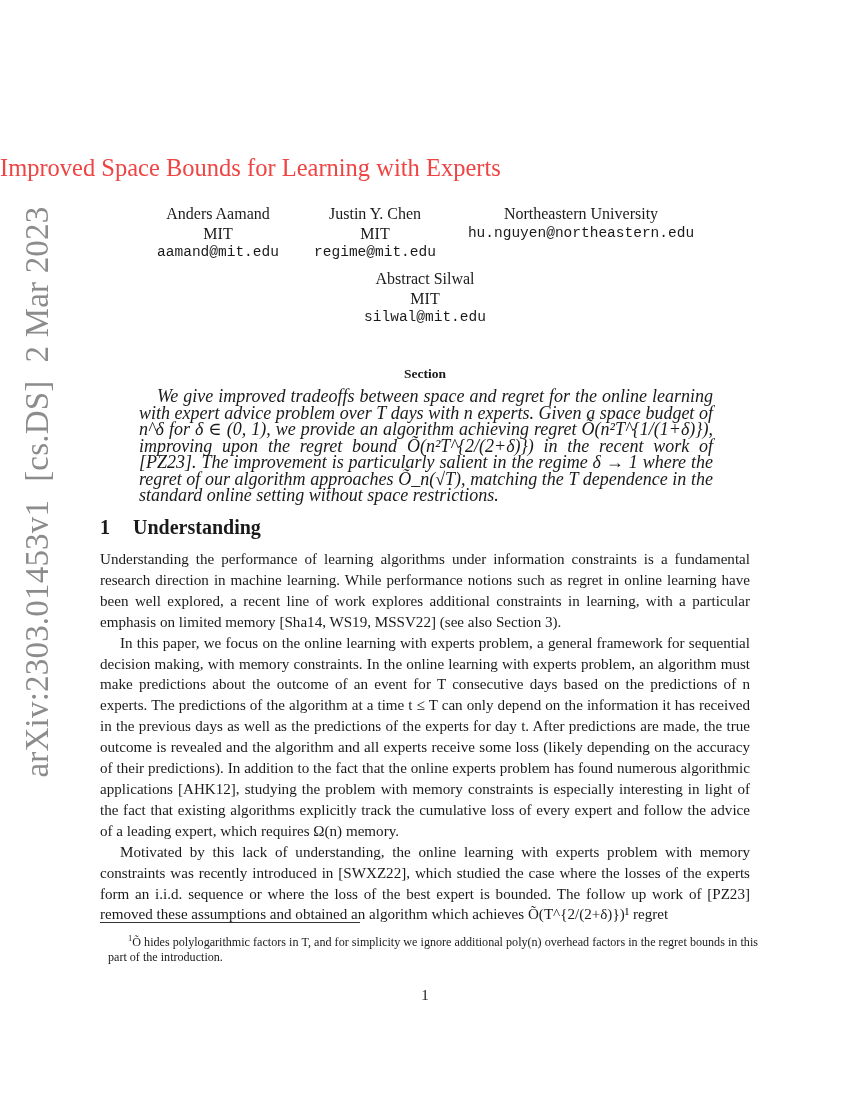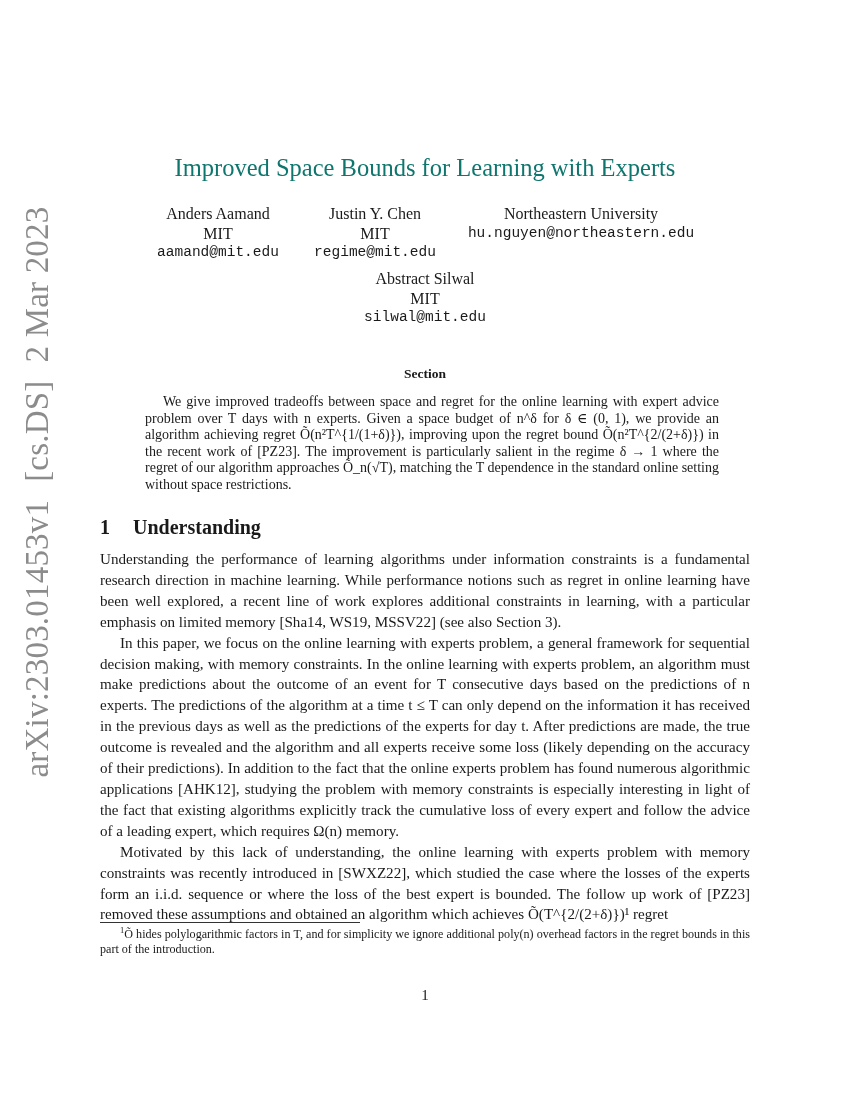--- a/index.html
+++ b/index.html
@@ -29,25 +29,24 @@
       letter-spacing: 0.2px;
     }
     .arxiv-stamp span { margin-right: 18px; }
     .arxiv-stamp span:last-child { margin-right: 0; }
 
     
     .title {
       position: absolute;
       left: 0; right: 0;
       top: 154px;
-      text-align: center;
       font-family: "Liberation Serif", "DejaVu Serif", serif;
       font-size: 24.5px;
       font-weight: normal;
-      color: #0f766e;
+      color: #ef4444;
       margin: 0;
     }
 
     
     .author {
       position: absolute;
       text-align: center;
       font-family: "Liberation Serif", "DejaVu Serif", serif;
       font-size: 16px;
       line-height: 19.5px;
@@ -72,25 +71,26 @@
       font-weight: bold;
       font-size: 13.5px;
       margin: 0;
     }
     .abstract-body {
       position: absolute;
       left: 138px;
       width: 574px;
       top: 387px;
       font-family: "Liberation Serif", "DejaVu Serif", serif;
-      font-size: 14px;
+      font-size: 18px;
       line-height: 16.5px;
       text-align: justify;
       text-indent: 18px;
-      margin: 7px;
+      margin: 1px;
+      font-style: italic;
     }
 
     
     .section-heading {
       position: absolute;
       left: 100px;
       top: 516px;
       font-family: "Liberation Serif", "DejaVu Serif", serif;
       font-weight: bold;
       font-size: 20px;
@@ -124,21 +124,21 @@
     .footnote {
       position: absolute;
       left: 100px;
       width: 650px;
       top: 927px;
       font-family: "Liberation Serif", "DejaVu Serif", serif;
       font-size: 12.1px;
       line-height: 15px;
       text-align: justify;
       text-indent: 20px;
-      margin: 0;
+      margin: 8px;
     }
     sup { font-size: 70%; line-height: 0; }
 
     .page-number {
       position: absolute;
       left: 0; right: 0;
       top: 987px;
       text-align: center;
       font-family: "Liberation Serif", "DejaVu Serif", serif;
       font-size: 15px;

